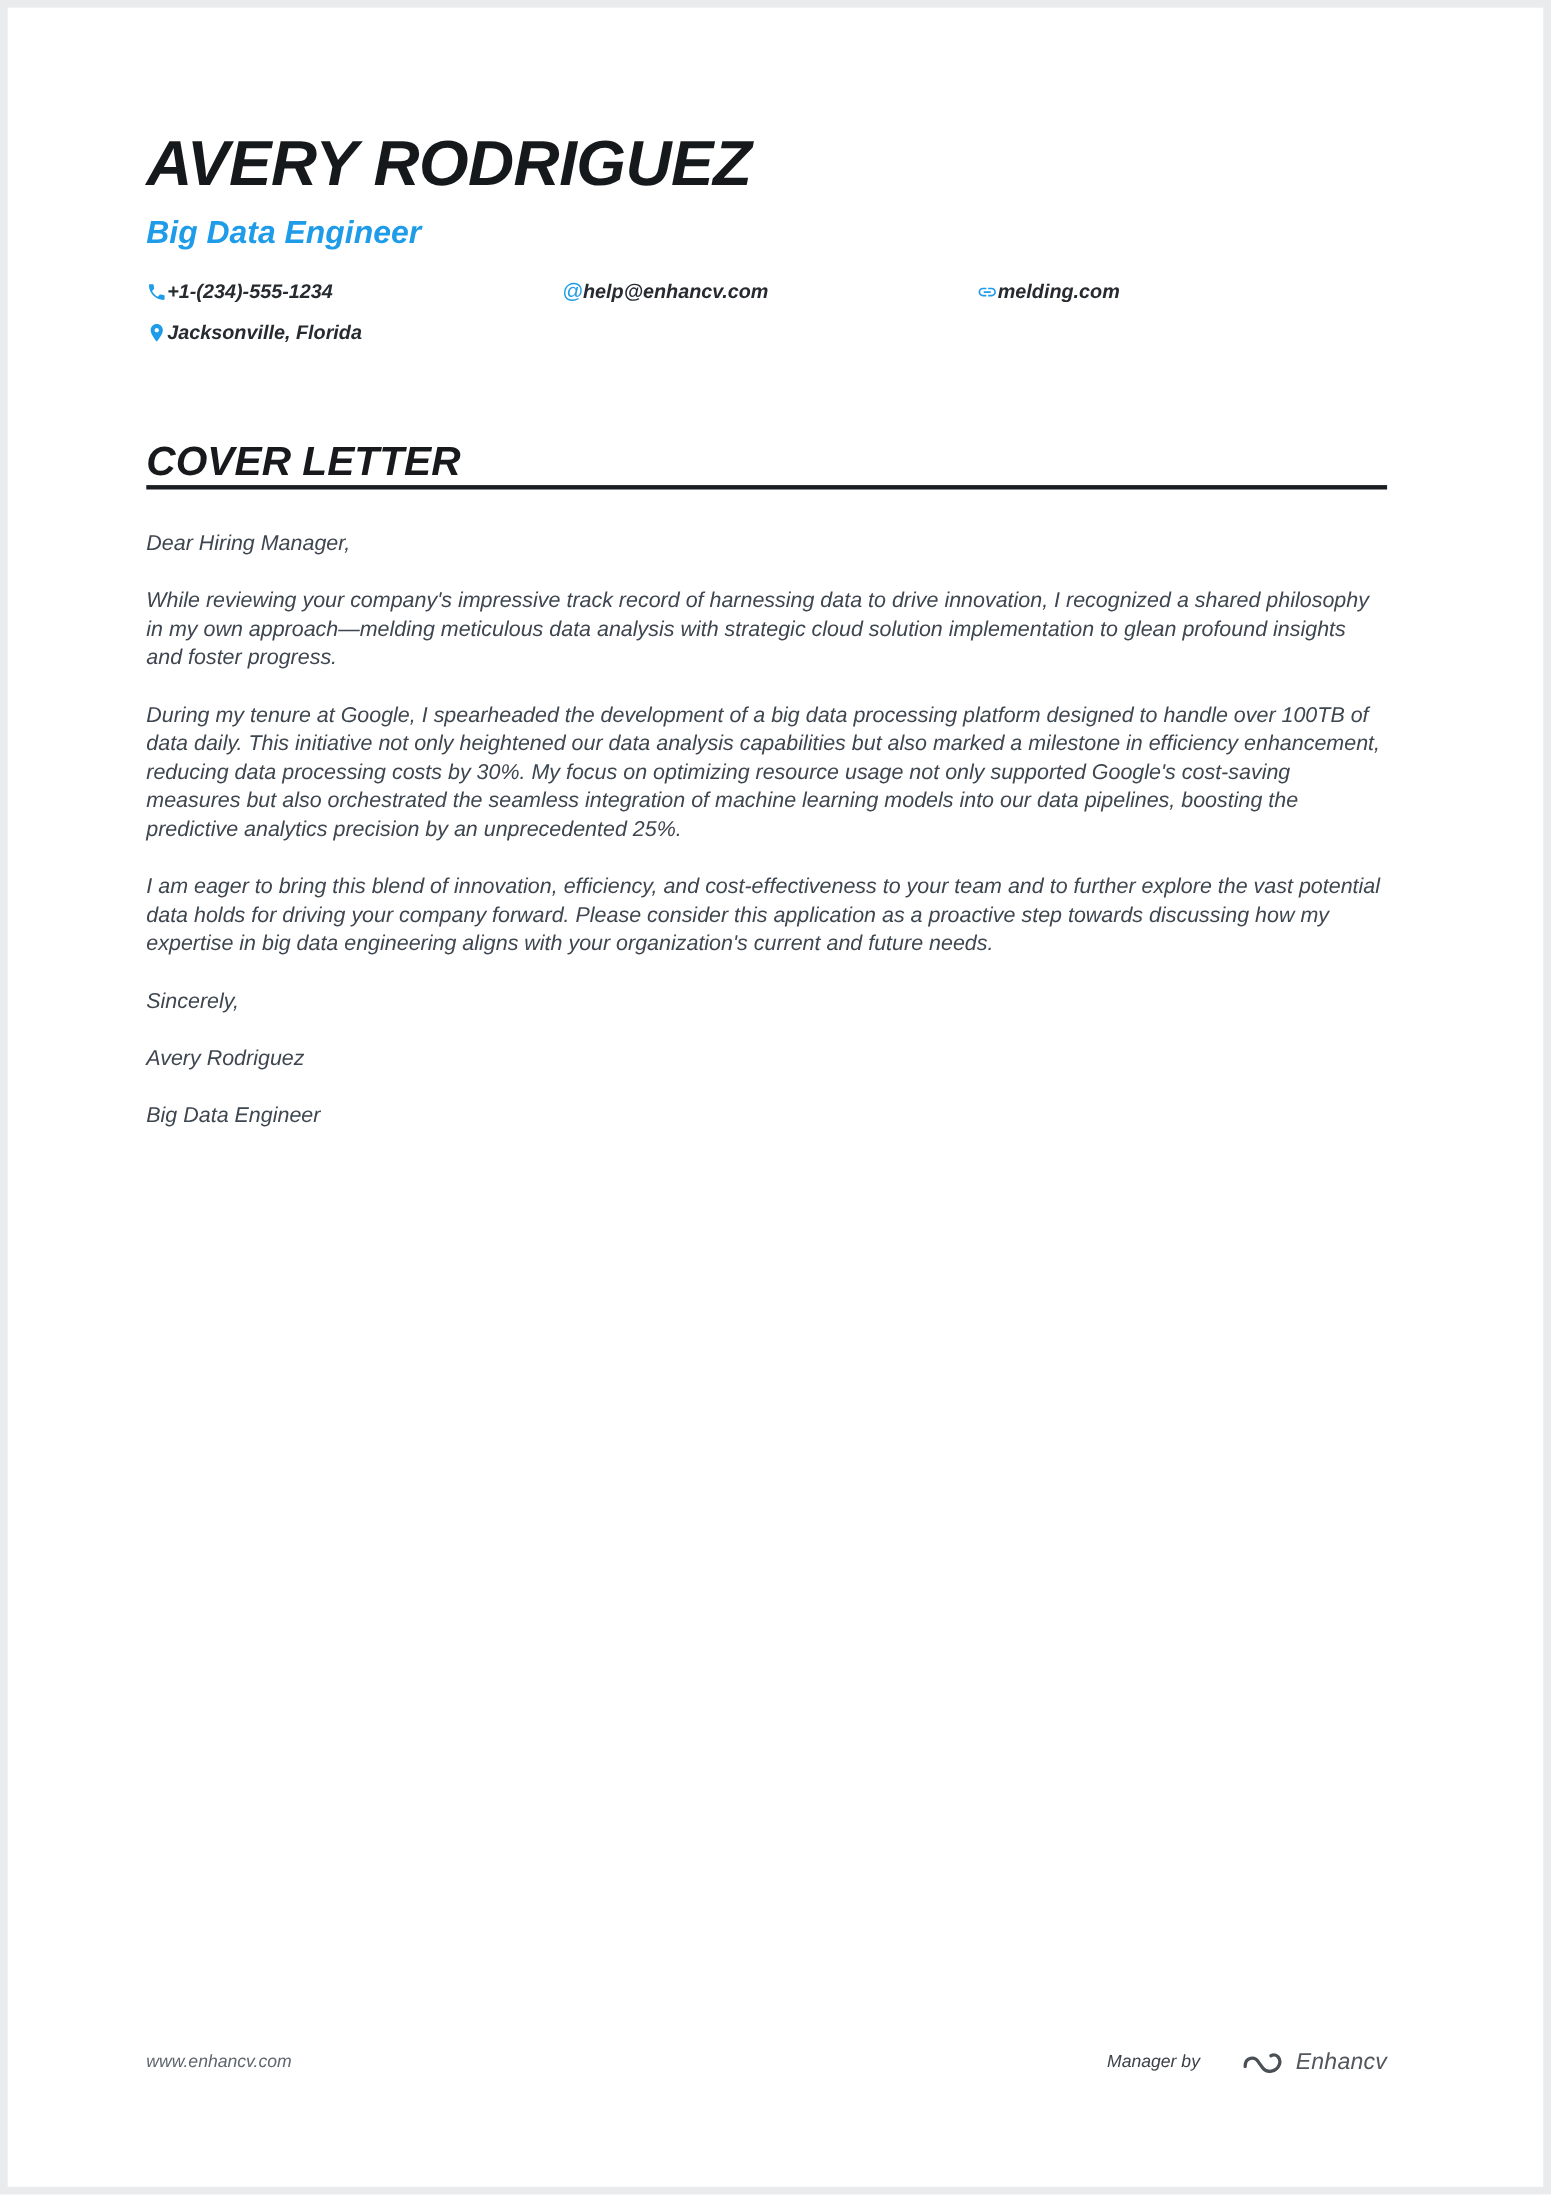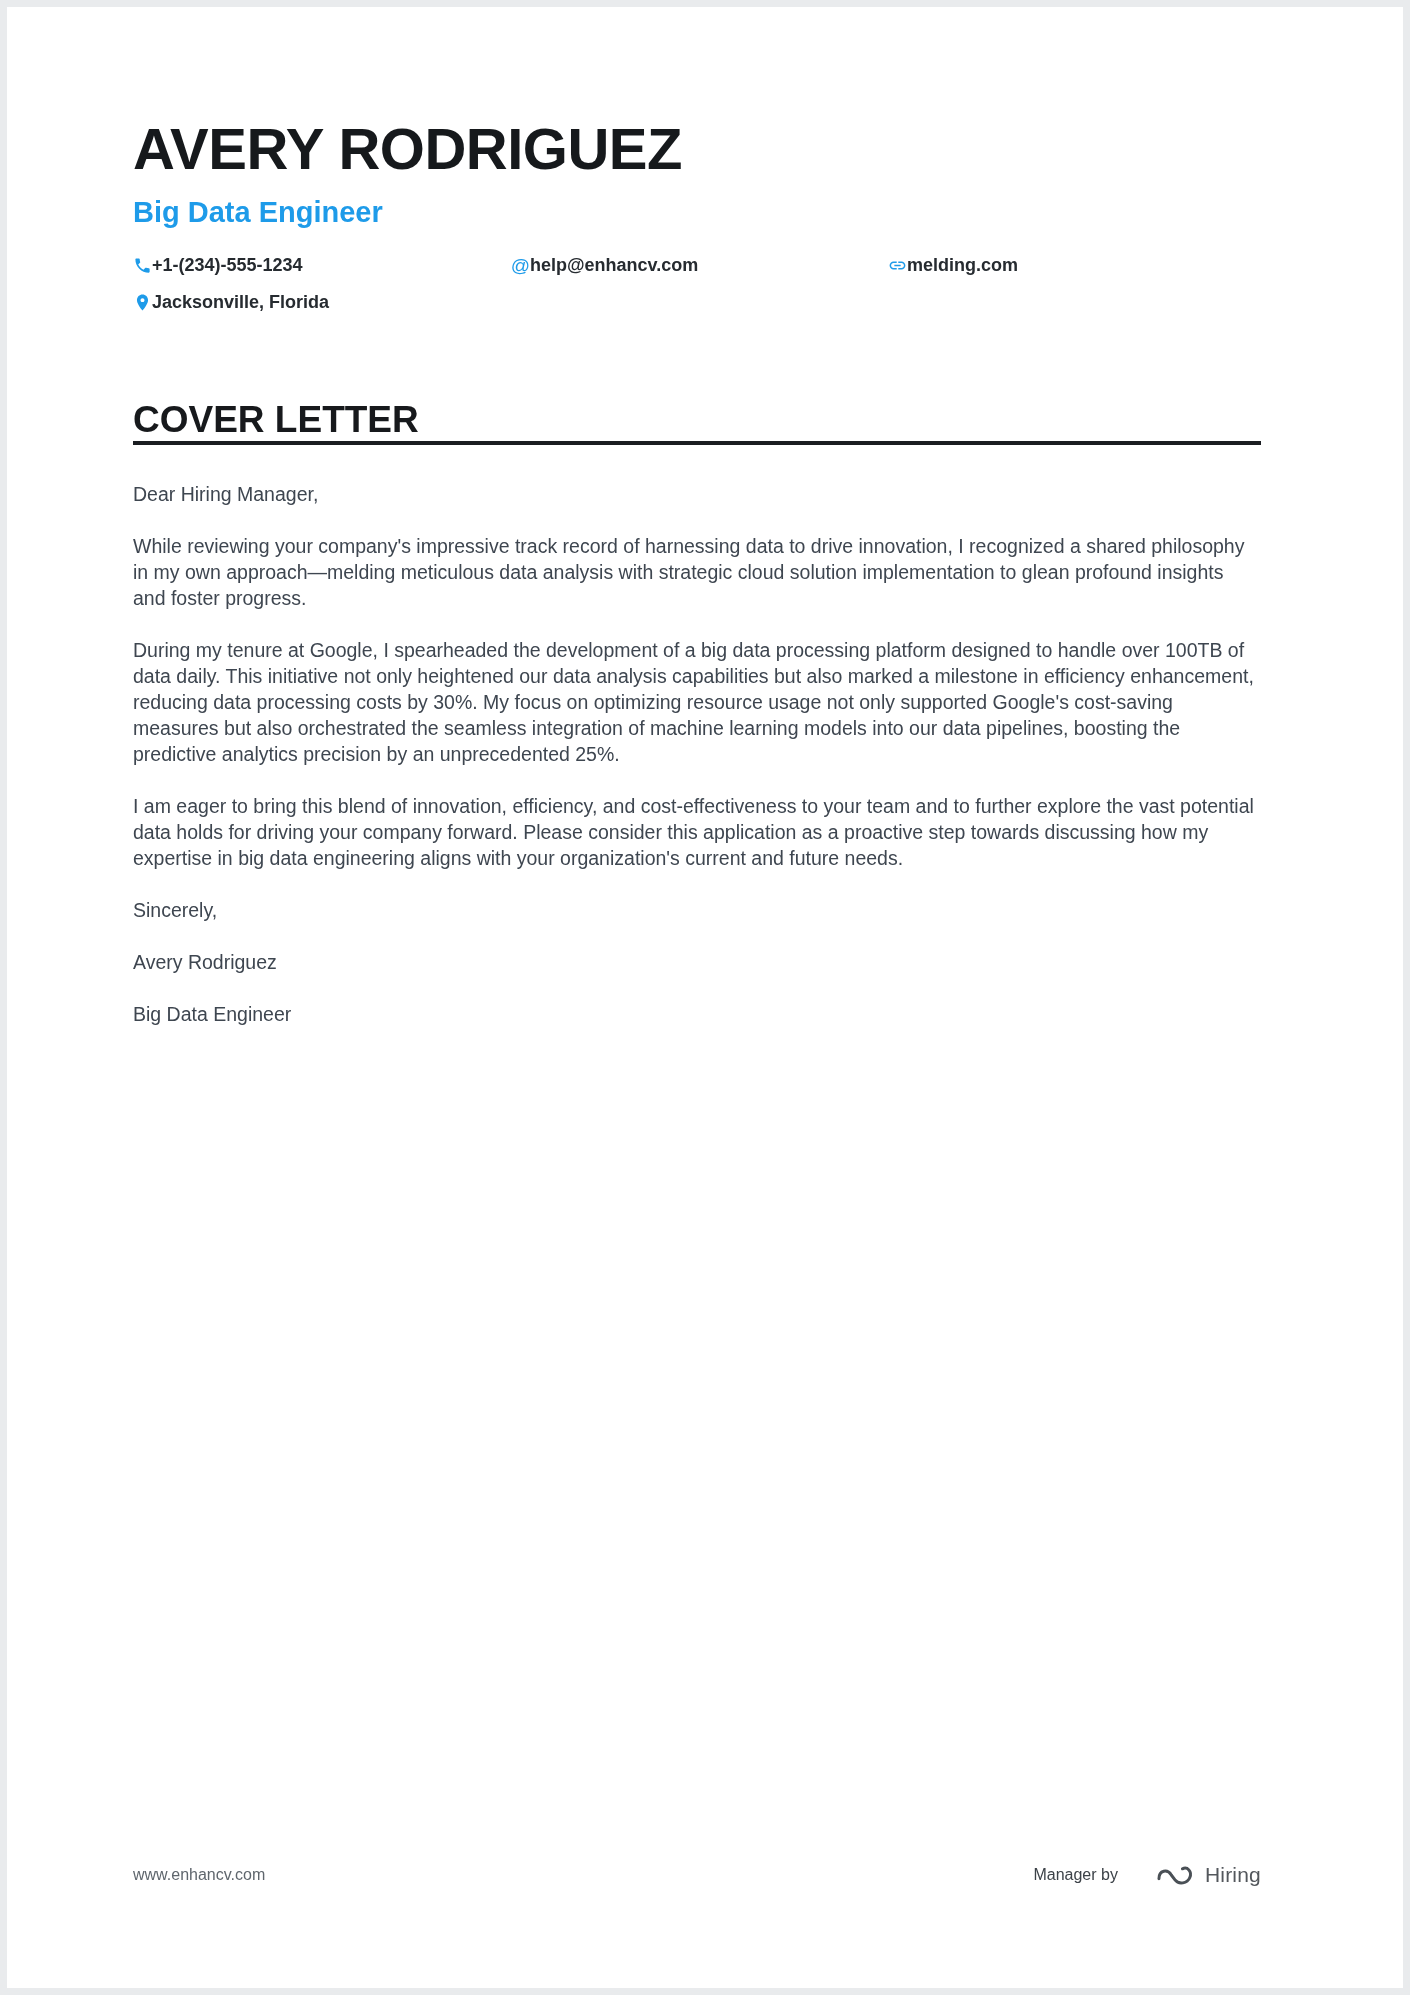--- a/index.html
+++ b/index.html
@@ -7,20 +7,21 @@
   body {
     position: relative;
     background: #e9ebed;
     font-family: "Liberation Sans", sans-serif;
   }
   .page {
     position: absolute;
     inset: 7px;
     background: #ffffff;
     overflow: hidden;
+    font-style: italic;
   }
   .content {
     padding: 108px 142px 0 126px;
   }
   .candidate-name {
     font-size: 58px;
     font-weight: 800;
     letter-spacing: -0.5px;
     color: #16191c;
   }
@@ -174,17 +175,17 @@
   </div>
 
   <div class="footer">
     <a class="footer-website" href="#">www.enhancv.com</a>
     <div class="footer-right">
       <span class="powered-by">Manager by</span>
       <span class="brand-lockup">
         <svg viewBox="0 0 34 20" fill="none" aria-hidden="true">
           <path d="M4 13 C4 6 11 5 14 10 L17 14 C20 18 27 17 29 12 C31 7 27 3 23 5" stroke="#4a5056" stroke-width="2.4" stroke-linecap="round" stroke-linejoin="round"></path>
         </svg>
-        <span class="brand-name">Hiring</span>
+        <span class="brand-name">Enhancv</span>
       </span>
     </div>
   </div>
 </div>
 
 </body></html>

